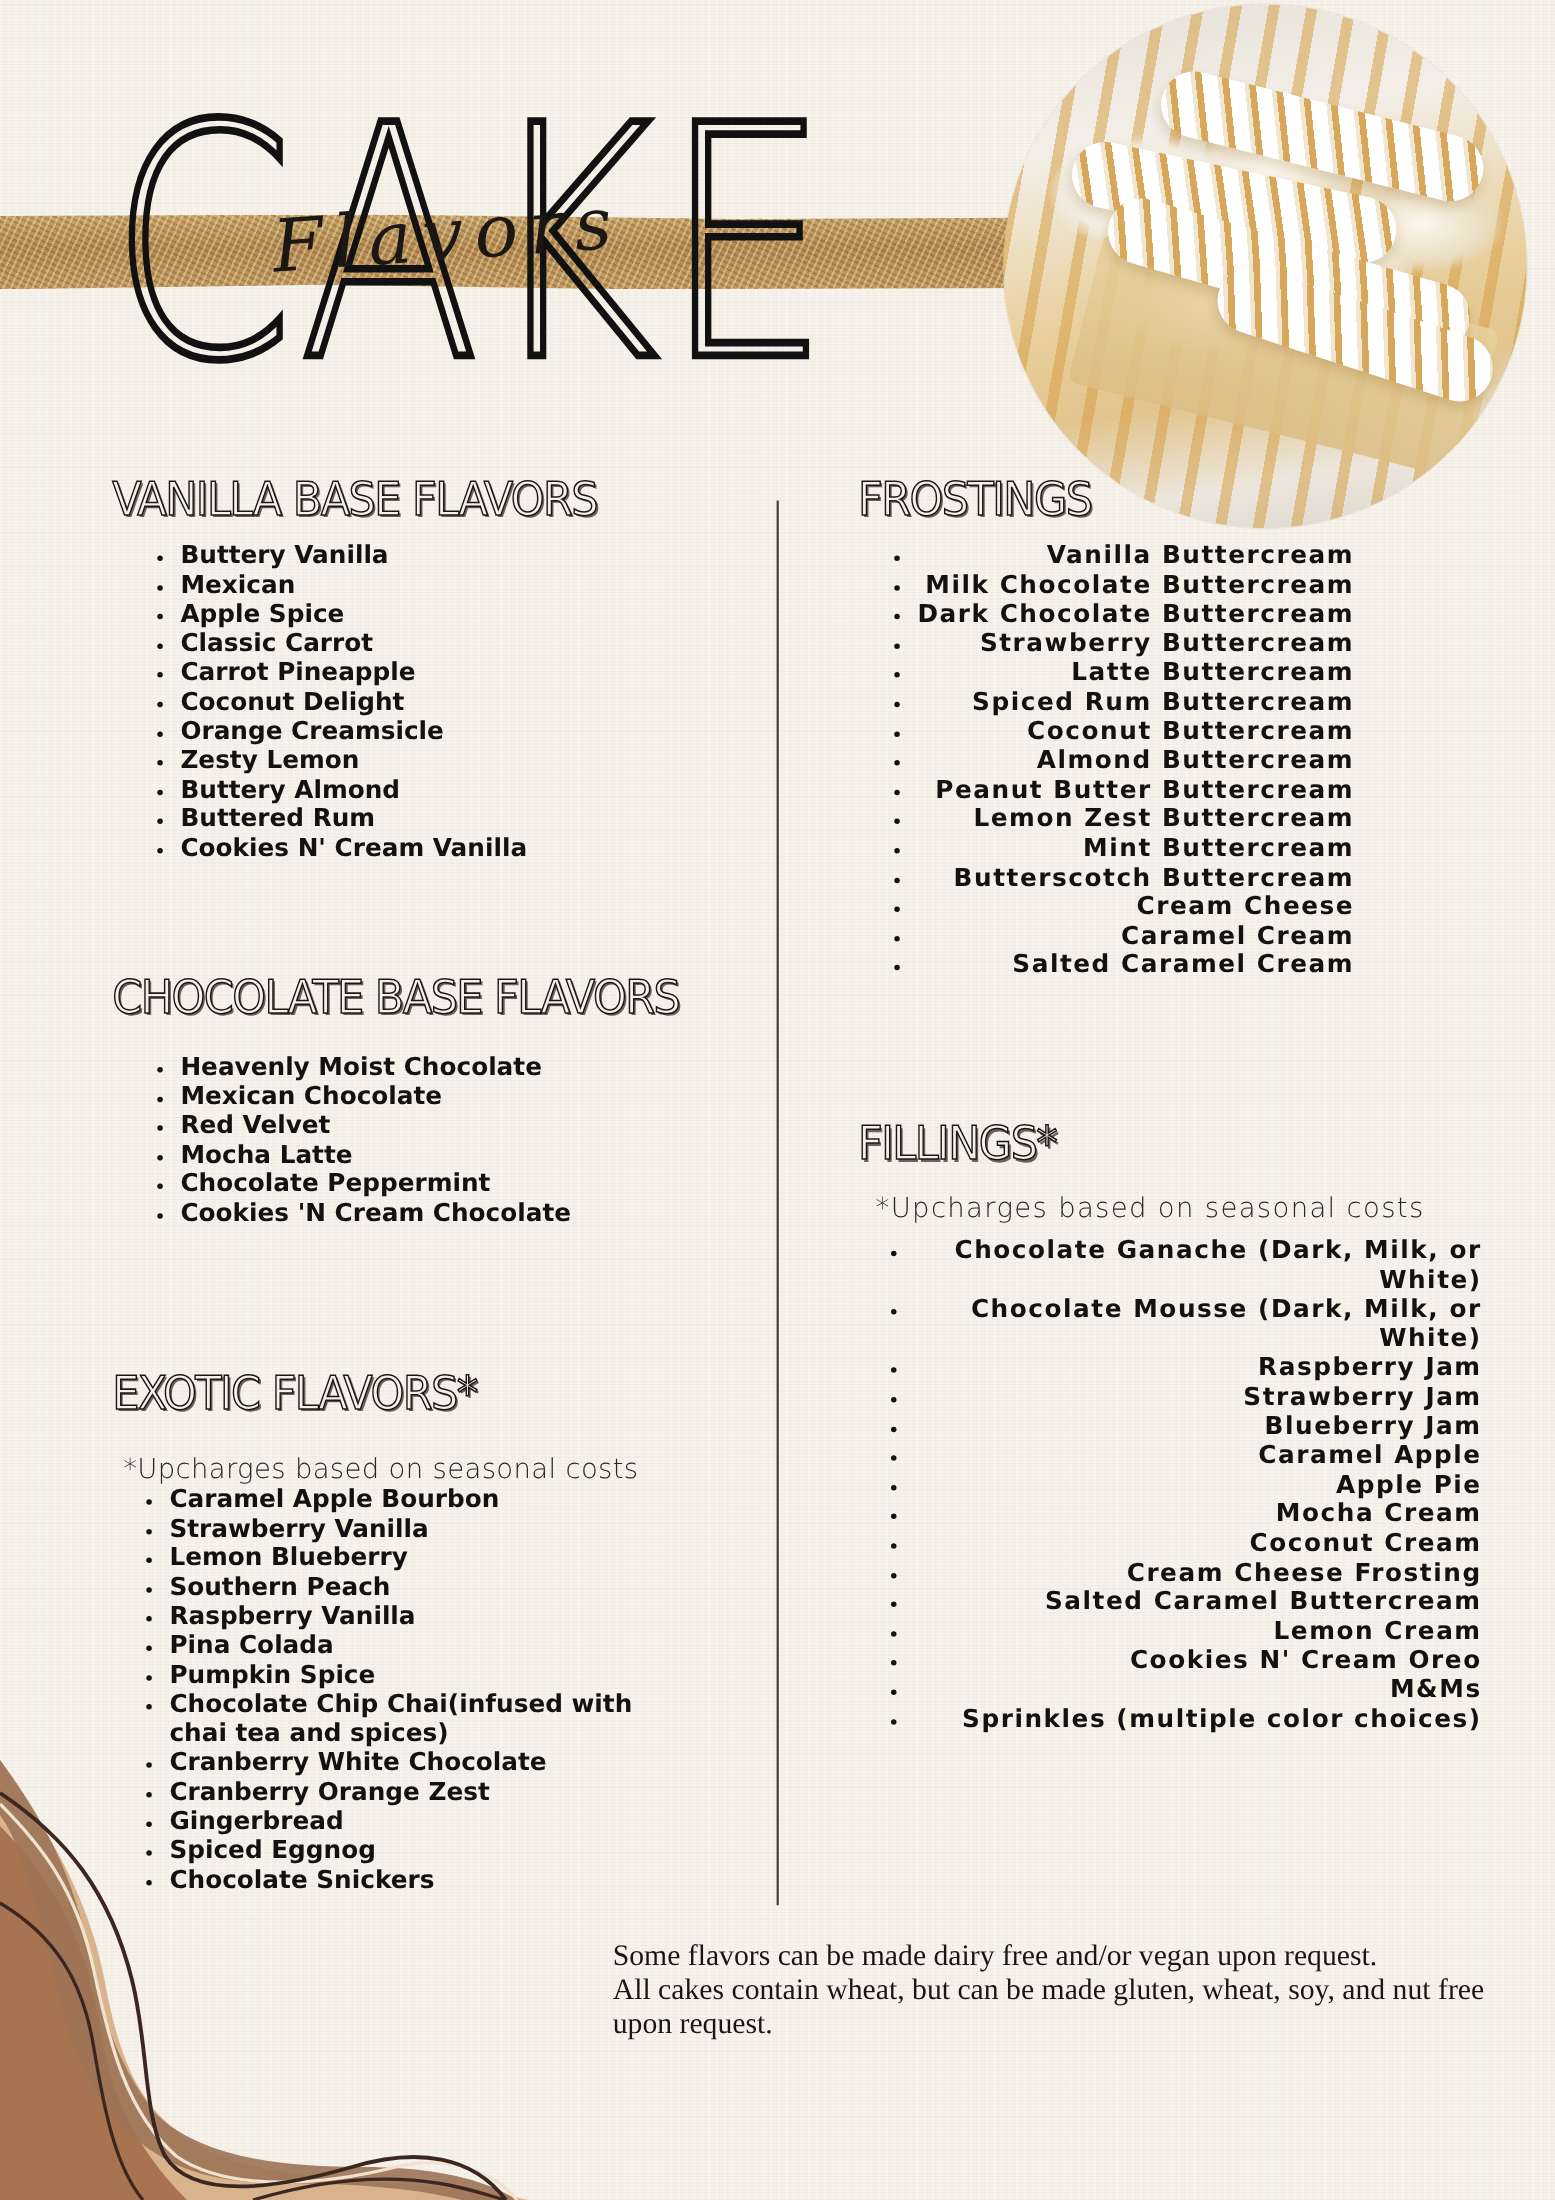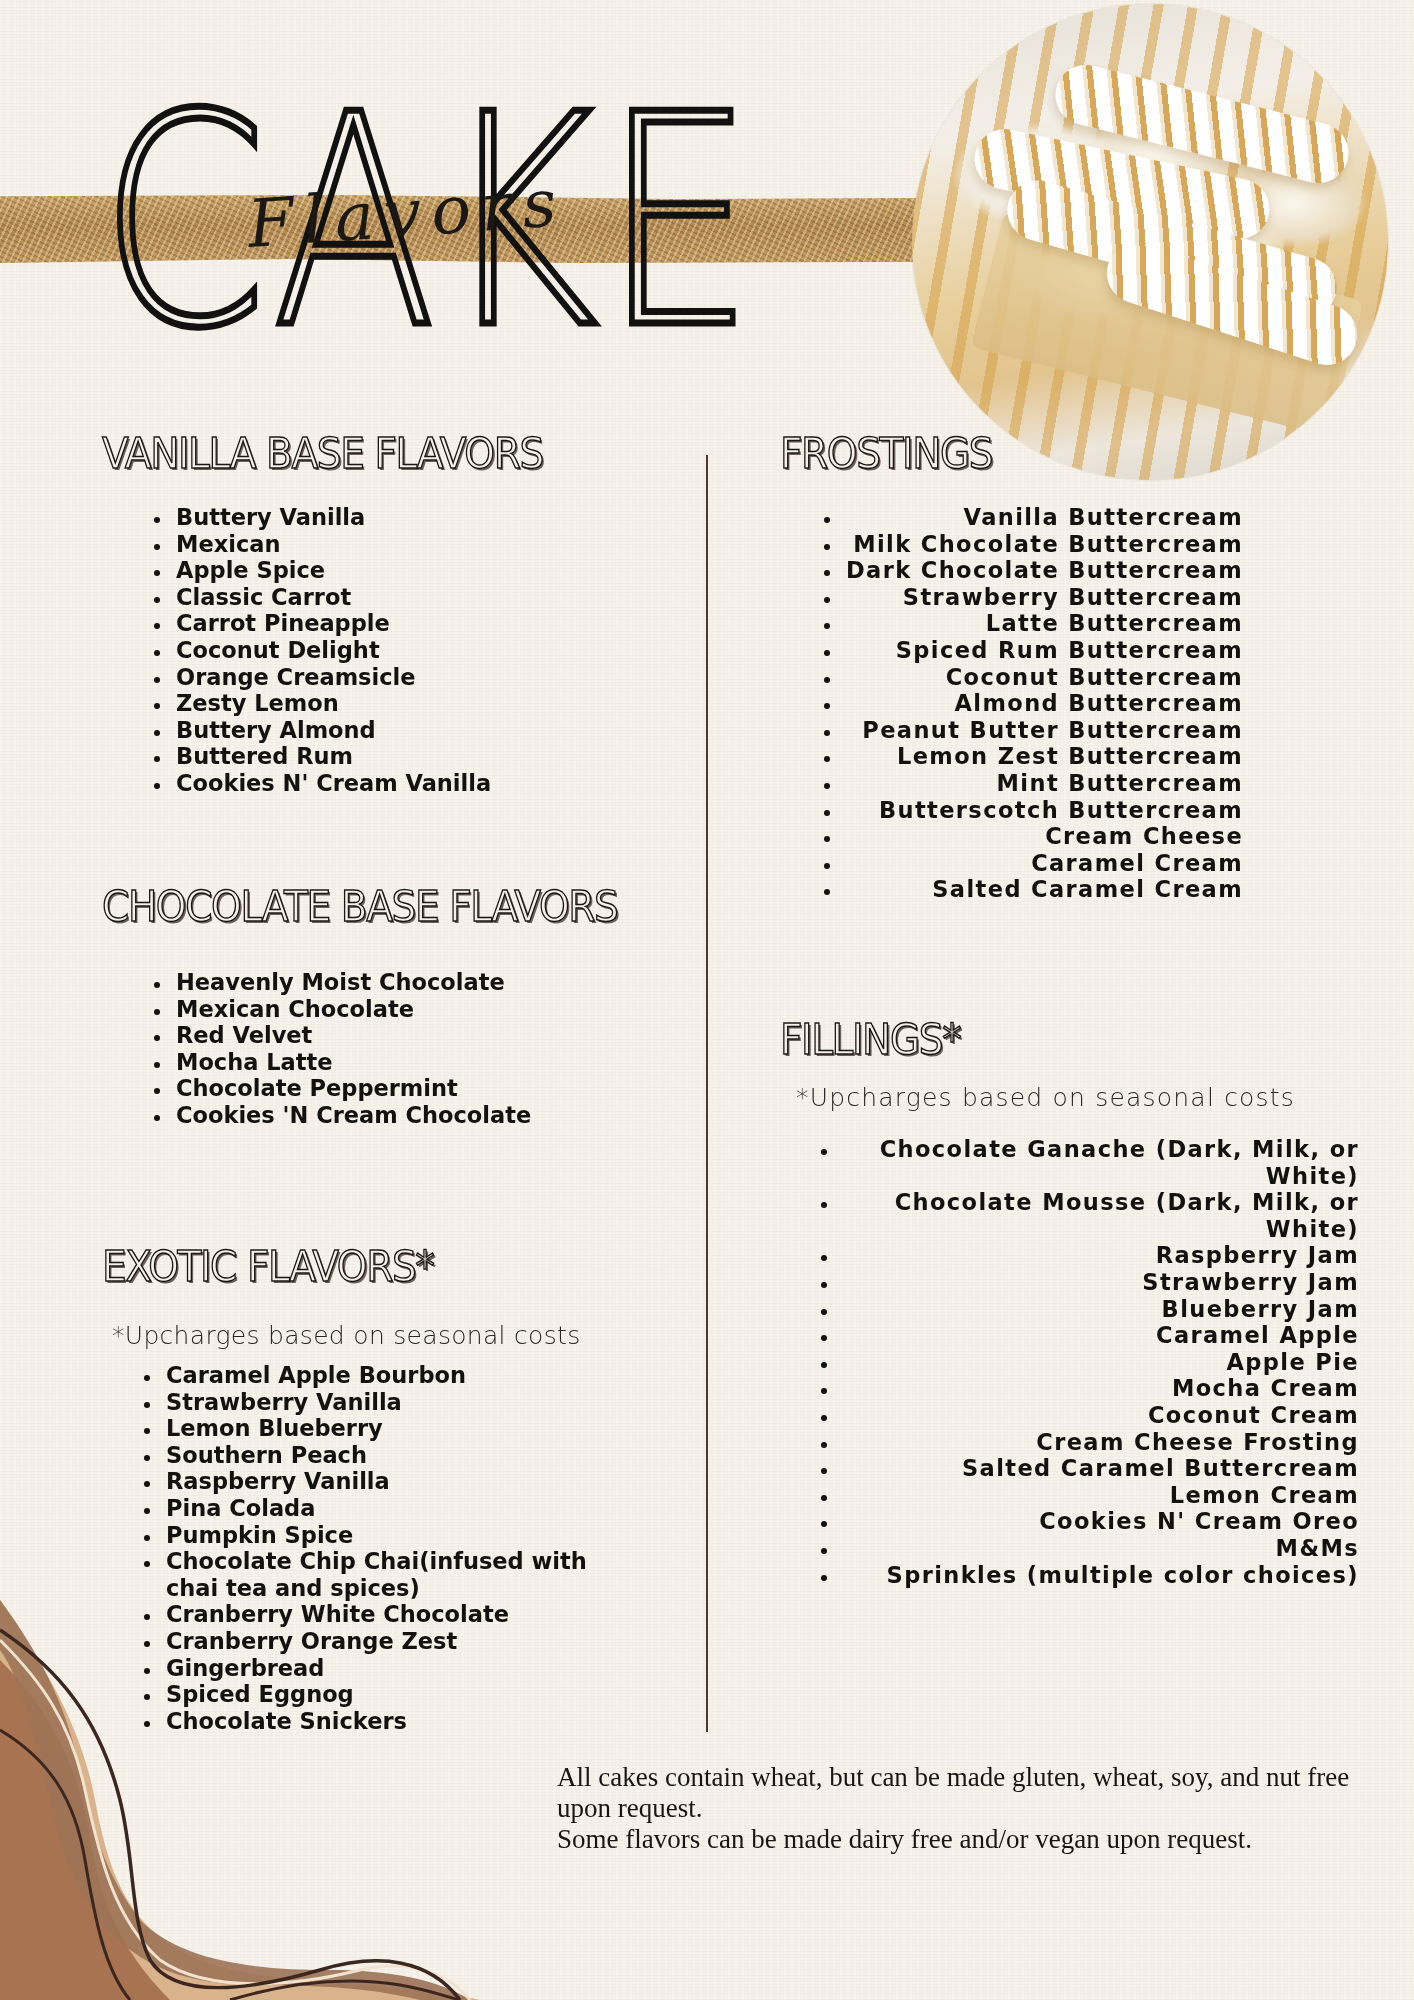--- a/index.html
+++ b/index.html
@@ -80,21 +80,21 @@
     transform: scaleX(0.93); transform-origin: left top;
     white-space: nowrap;
   }
   .note {
     position: absolute; margin: 16px;
     font-family: "DejaVu Sans", sans-serif; font-weight: 200;
     font-size: 25px; line-height: 30px; color: #2a2622;
     letter-spacing: 0.3px; white-space: nowrap;
   }
   ul.items {
-    position: absolute; margin: 16px; padding: 0 0 0 26px;
+    position: absolute; margin: 4px; padding: 0 0 0 26px;
     list-style: disc;
     font-family: "DejaVu Sans", sans-serif; font-weight: 700;
     font-size: 22.5px; line-height: 26.6px; color: #141210;
   }
   ul.items li { padding-left: 4px; }
   ul.items li::marker { font-size: 18px; }
   ul.wide li { letter-spacing: 1.4px; text-align: right; }
 
   
   .footer {
@@ -202,22 +202,22 @@
     <li>Coconut Cream</li>
     <li>Cream Cheese Frosting</li>
     <li>Salted Caramel Buttercream</li>
     <li>Lemon Cream</li>
     <li>Cookies N' Cream Oreo</li>
     <li>M&amp;Ms</li>
     <li>Sprinkles (multiple color choices)</li>
   </ul>
 
 <div class="footer">
+  <p>Some flavors can be made dairy free and/or vegan upon request.</p>
   <p>All cakes contain wheat, but can be made gluten, wheat, soy, and nut free upon request.</p>
-  <p>Some flavors can be made dairy free and/or vegan upon request.</p>
   <div class="gap"></div>
 </div>
 
 <svg class="swirl" viewBox="0 0 500 400" xmlns="http://www.w3.org/2000/svg">
   <path d="M0,0 C40,60 80,120 95,200 C110,280 130,330 200,360 C280,390 400,380 480,400 L0,400 Z" fill="#d9b38c"></path>
   <path d="M0,60 C50,110 80,170 90,240 C100,300 120,350 170,400 L0,400 Z" fill="#a87350"></path>
   <path d="M0,0 C30,40 60,90 75,150 C90,210 95,260 140,320 C180,360 250,370 330,370 C390,370 440,380 470,400 L420,400 C380,390 330,385 260,385 C190,385 140,370 100,320 C60,270 55,210 40,160 C28,110 15,70 0,50 Z" fill="#9c7356" opacity="0.9"></path>
   <path d="M0,40 C40,80 70,120 85,190 C100,260 115,320 160,360 C210,395 300,385 360,370 C410,358 450,375 470,400" fill="none" stroke="#f1e3cf" stroke-width="3"></path>
   <path d="M0,30 C60,70 100,120 120,200 C135,260 130,320 150,360 C175,400 250,390 320,370 C380,352 430,360 460,400" fill="none" stroke="#3b2620" stroke-width="3.5"></path>
   <path d="M0,130 C50,160 75,200 85,260 C95,320 105,370 130,400" fill="none" stroke="#3b2620" stroke-width="3"></path>

